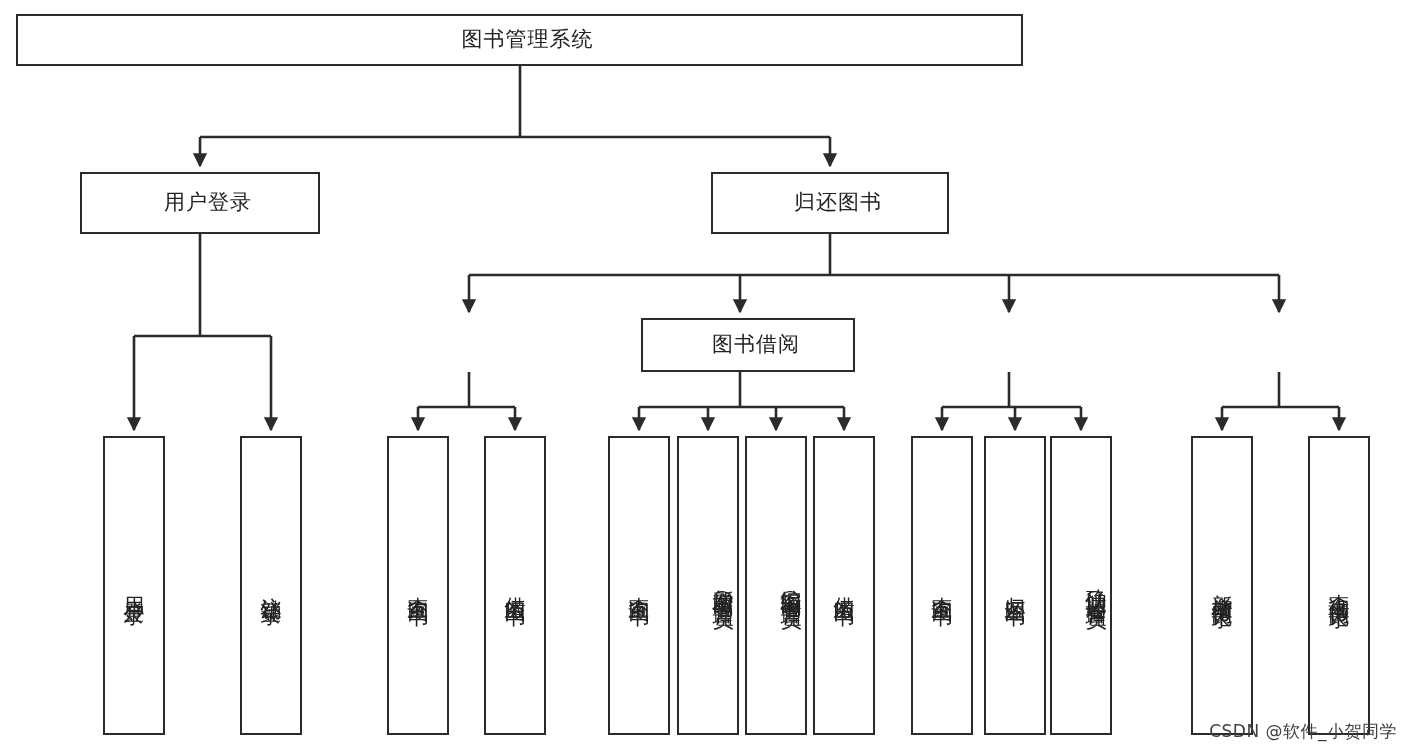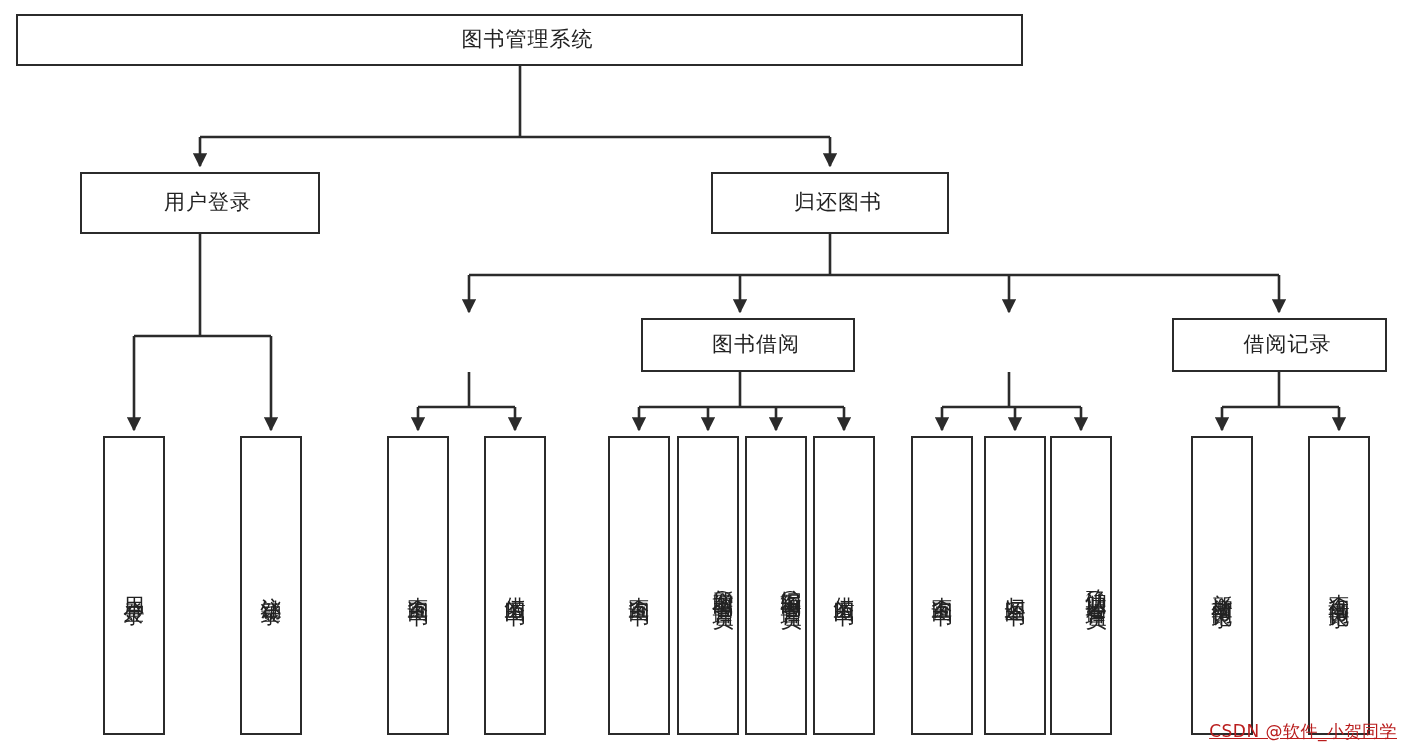--- a/index.html
+++ b/index.html
@@ -52,25 +52,24 @@
   }
   .label {
     display: block;
     white-space: nowrap;
   }
   #watermark {
     position: absolute;
     right: 8px;
     bottom: 4px;
     font-size: 17px;
-    color: #b91c1c;
+    color: #404040;
     letter-spacing: 0.5px;
     z-index: 3;
     white-space: nowrap;
-    text-decoration: underline;
   }
 </style>
 </head>
 <body>
 
 <div id="canvas">
 
   <svg id="edges" viewBox="0 0 1405 747" xmlns="http://www.w3.org/2000/svg">
     <defs>
       <marker id="arrow" viewBox="0 0 10 10" refX="9" refY="5" markerWidth="5.5" markerHeight="5.5" orient="auto-start-reverse">
@@ -128,23 +127,20 @@
   <div class="node horiz" style="left:80px; top:172px; width:240px; height:62px;">
     <span class="label">用户登录</span>
   </div>
   <div class="node horiz" style="left:711px; top:172px; width:238px; height:62px;">
     <span class="label">归还图书</span>
   </div>
 
   <div class="node horiz" style="left:633px; top:318px; width:214px; height:54px;margin-left:8px;">
     <span class="label">图书借阅</span>
   </div>
-  <div class="node horiz" style="left:1172px; top:318px; width:215px; height:54px;">
-    <span class="label">借阅记录</span>
-  </div>
 
   <div class="node vert center-text" style="left:103px; top:436px; width:62px; height:299px;">
     <span class="label">用户登录</span>
   </div>
   <div class="node vert center-text" style="left:240px; top:436px; width:62px; height:299px;">
     <span class="label">注销登录</span>
   </div>
   <div class="node vert center-text" style="left:387px; top:436px; width:62px; height:299px;">
     <span class="label">查询图书</span>
   </div>

